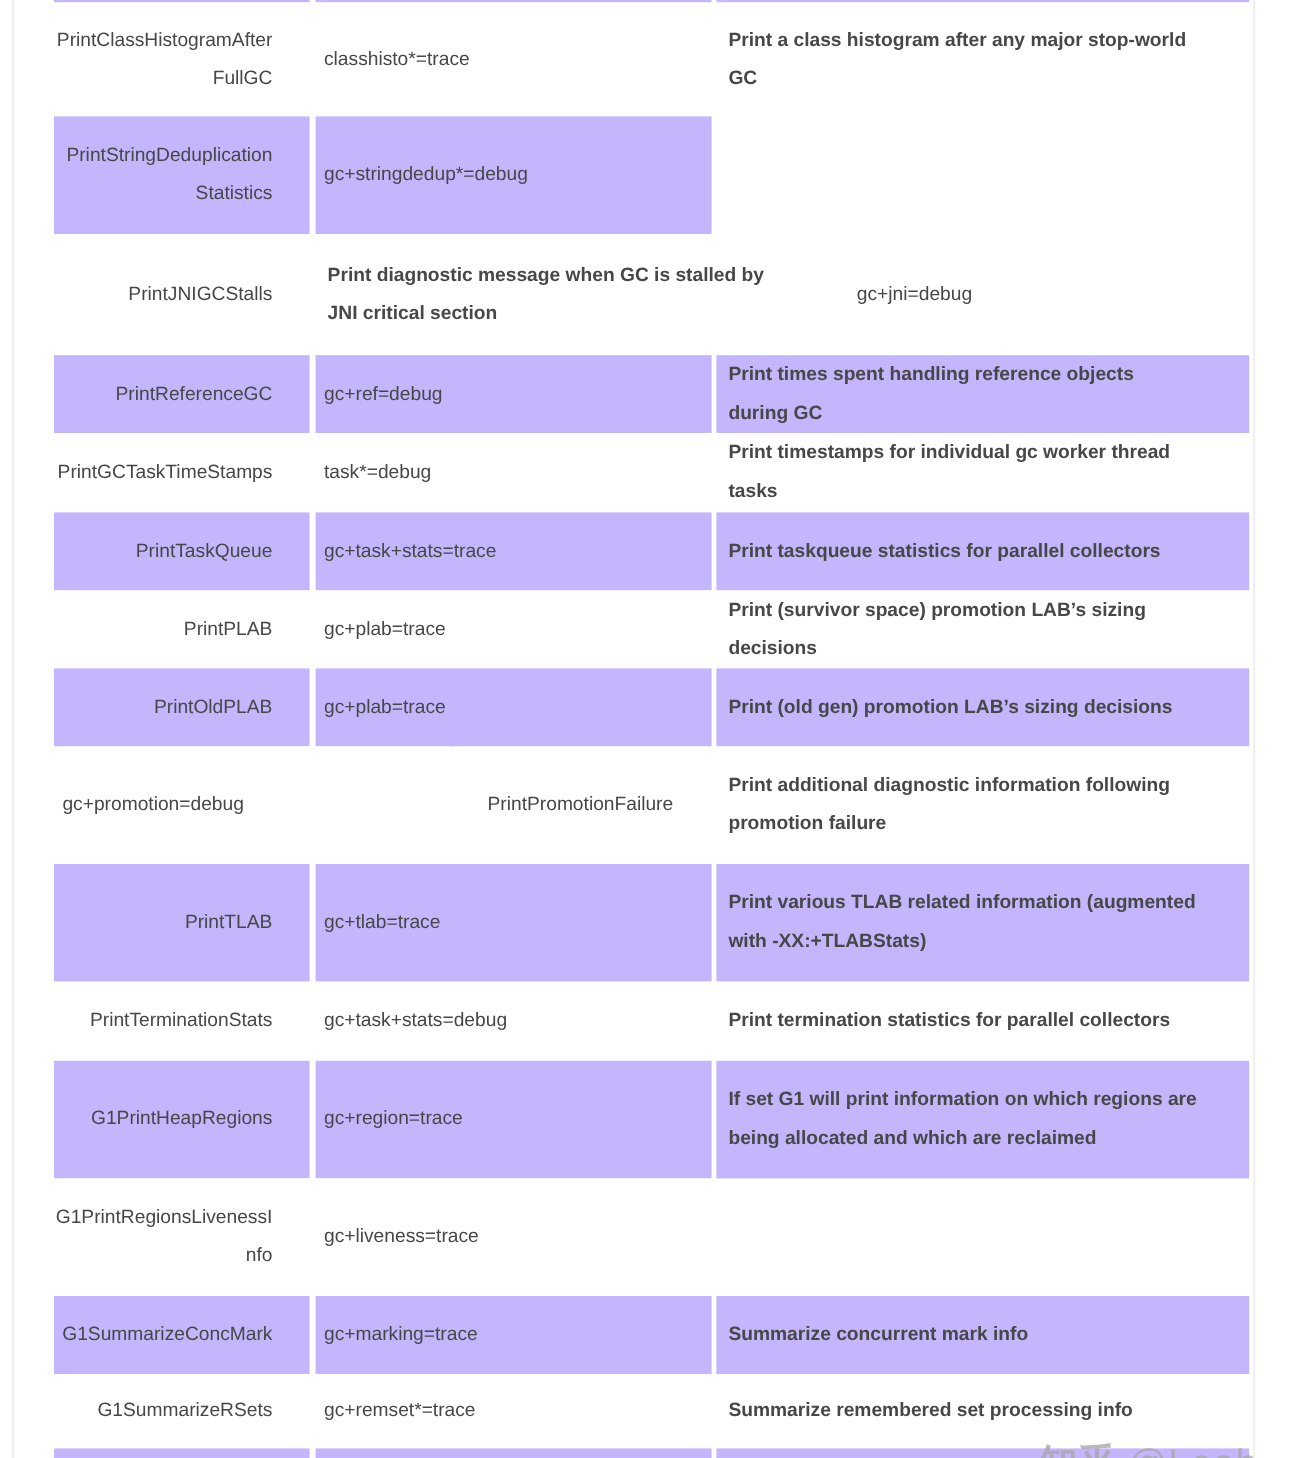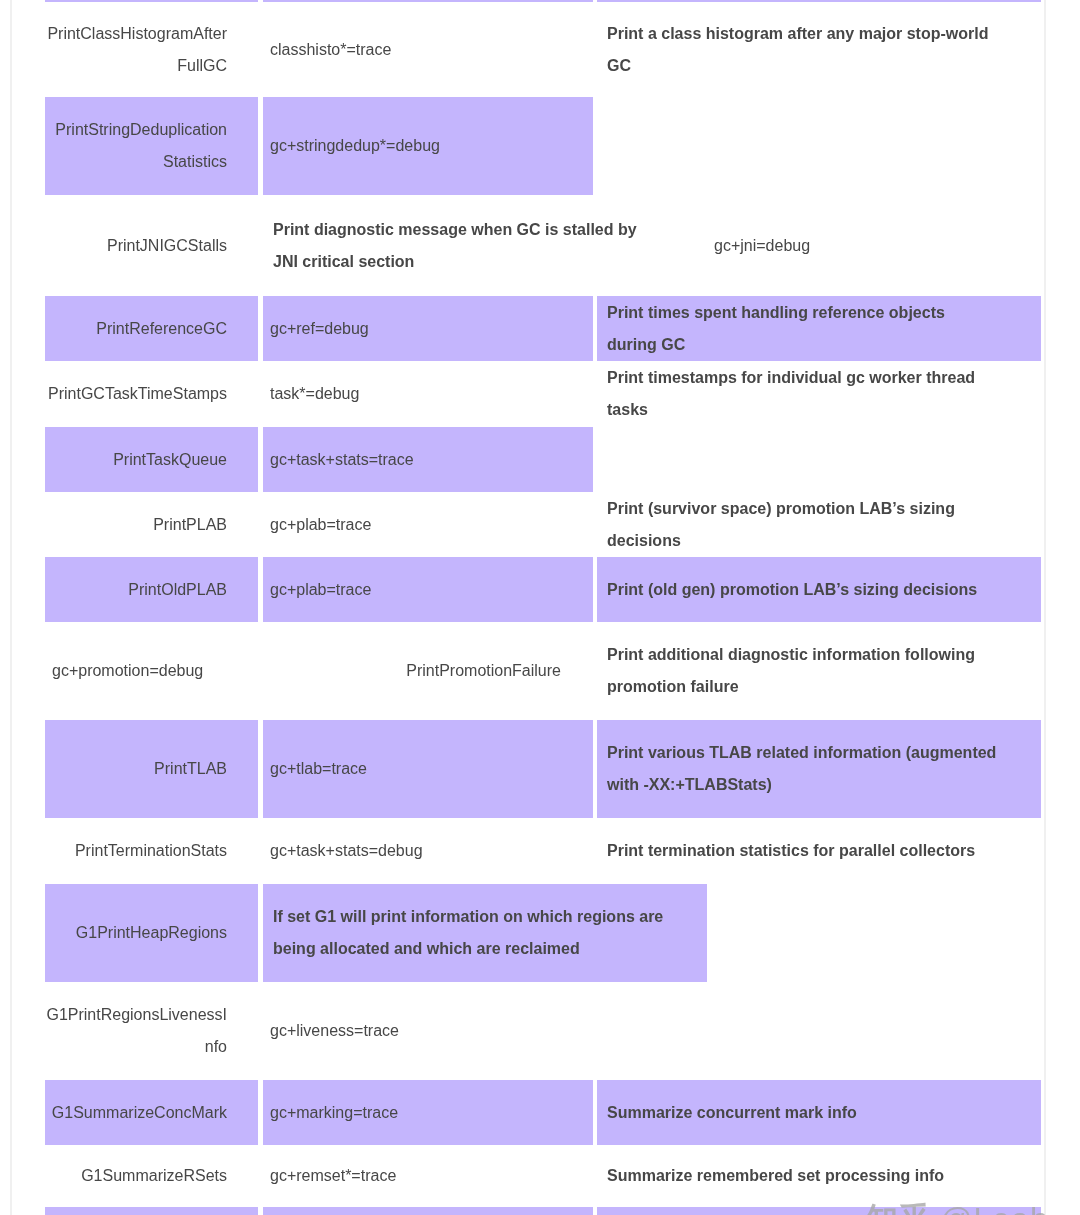--- a/index.html
+++ b/index.html
@@ -110,20 +110,23 @@
       </div>
   </div>
 
   <div class="row stripe" style="height:65px">
     <div class="cell c1">
         <div class="txt">PrintTaskQueue</div>
       </div>
     <div class="cell c2">
         <div class="txt">gc+task+stats=trace</div>
       </div>
+    <div class="cell c3">
+        <div class="txt">Print taskqueue statistics for parallel collectors</div>
+      </div>
   </div>
 
   <div class="row" style="height:65px">
     <div class="cell c1">
         <div class="txt">PrintPLAB</div>
       </div>
     <div class="cell c2">
         <div class="txt">gc+plab=trace</div>
       </div>
     <div class="cell c3">
@@ -175,20 +178,23 @@
         <div class="txt">gc+task+stats=debug</div>
       </div>
     <div class="cell c3">
         <div class="txt">Print termination statistics for parallel collectors</div>
       </div>
   </div>
 
   <div class="row stripe" style="height:98px">
     <div class="cell c1">
         <div class="txt">G1PrintHeapRegions</div>
+      </div>
+    <div class="cell c2">
+        <div class="txt">gc+region=trace</div>
       </div>
     <div class="cell c3">
         <div class="txt">If set G1 will print information on which regions are being allocated and which are reclaimed</div>
       </div>
   </div>
 
   <div class="row" style="height:98px">
     <div class="cell c1">
         <div class="txt">G1PrintRegionsLivenessInfo</div>
       </div>

